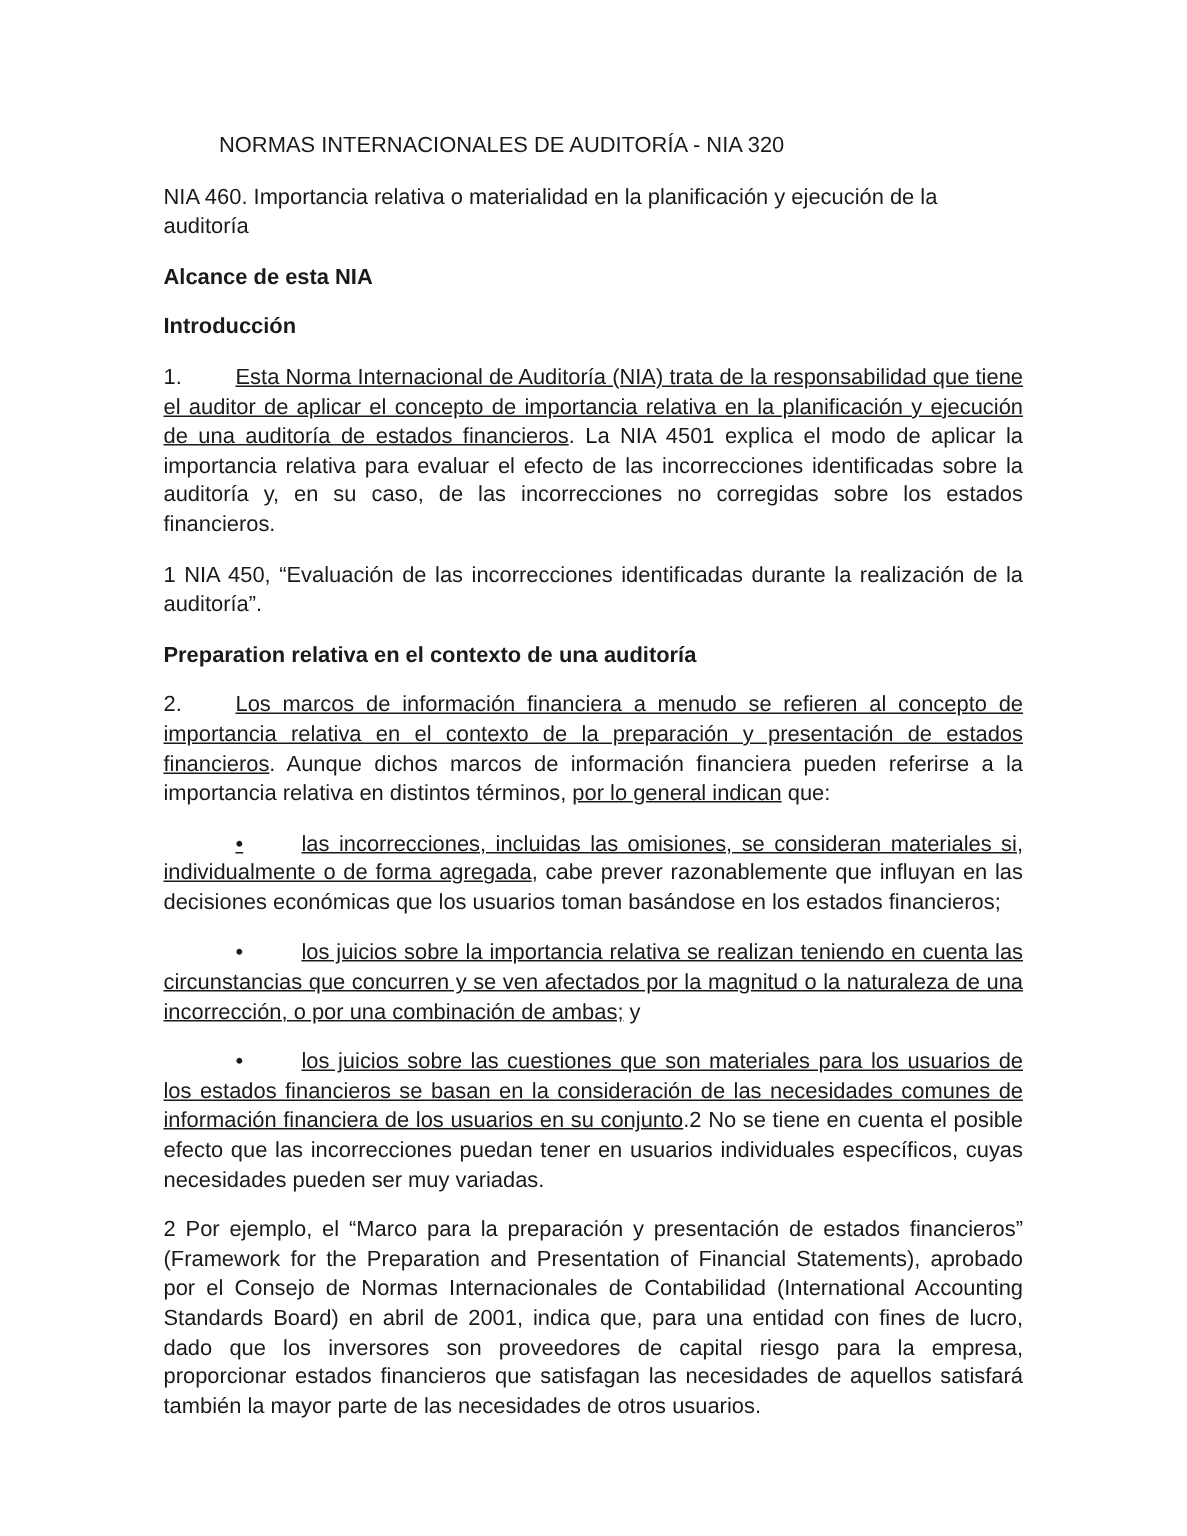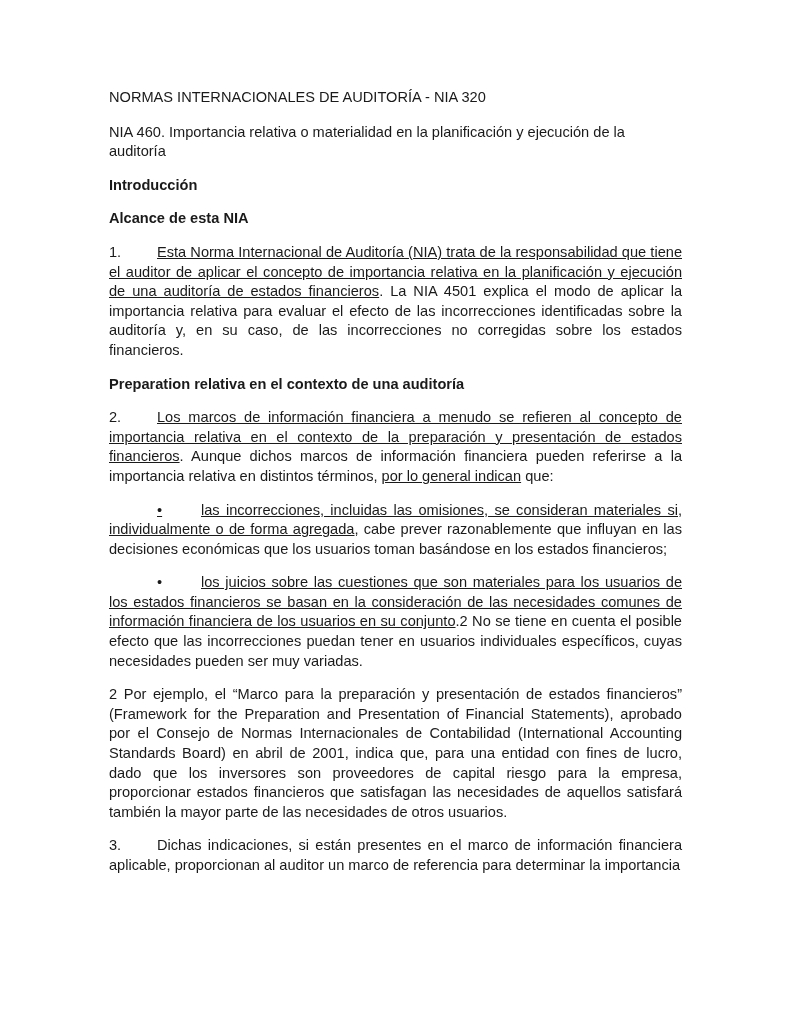--- a/index.html
+++ b/index.html
@@ -8,39 +8,40 @@
     position: absolute; left: 109px; top: 88px; width: 573px;
     font-family: "Liberation Sans", sans-serif;
     font-size: 14.6px; line-height: 19.6px; color: #1a1a1a;
   }
   p { margin: 0 0 14px 0; text-align: justify; }
   p.left { text-align: left; }
   .b { font-weight: bold; }
   .u { text-decoration: underline; }
   .num { display: inline-block; width: 48px; }
   .bul { display: inline-block; padding-left: 48px; width: 44px; }
-  .h1 { margin-bottom: 15px; }
+  .h1 { margin-bottom: 15px; margin-left: 37px; }
 </style>
 </head>
 <body>
 
 <div class="page">
   <p class="left h1">NORMAS INTERNACIONALES DE AUDITORÍA - NIA 320</p>
   <p class="left">NIA 460. Importancia relativa o materialidad en la planificación y ejecución de la auditoría</p>
+  <p class="left b">Alcance de esta NIA</p>
   <p class="left b">Introducción</p>
-  <p class="left b">Alcance de esta NIA</p>
 
   <p><span class="num">1.</span><span class="u">Esta Norma Internacional de Auditoría (NIA) trata de la responsabilidad que tiene el auditor de aplicar el concepto de importancia relativa en la planificación y ejecución de una auditoría de estados financieros</span><span>. La NIA 4501  explica el modo de aplicar la importancia relativa para evaluar el efecto de las incorrecciones identificadas sobre la auditoría y, en su caso, de las incorrecciones no corregidas sobre los estados financieros.</span></p>
 
+  <p>1 NIA 450, “Evaluación de las incorrecciones identificadas durante la realización de la auditoría”.</p>
 
   <p class="left b">Preparation relativa en el contexto de una auditoría</p>
 
   <p><span class="num">2.</span><span class="u">Los marcos de información financiera a menudo se refieren al concepto de importancia relativa en el contexto de la preparación y presentación de estados financieros</span><span>. Aunque dichos marcos de información financiera pueden referirse a la importancia relativa en distintos términos, </span><span class="u">por lo general indican</span><span> que:</span></p>
 
   <p><span class="bul u">•</span><span class="u">las incorrecciones, incluidas las omisiones, se consideran materiales si, individualmente o de forma agregada</span><span>, cabe prever  razonablemente que influyan en las decisiones económicas que los usuarios toman basándose en los estados financieros;</span></p>
 
+  <p><span class="bul">•</span><span class="u">los juicios sobre la importancia relativa se realizan teniendo en cuenta las circunstancias que concurren y se ven afectados por la magnitud o la naturaleza de una incorrección, o por una combinación de ambas;</span><span> y</span></p>
 
   <p><span class="bul">•</span><span class="u">los juicios sobre las cuestiones que son materiales para los usuarios de los estados financieros se basan en la consideración de las necesidades comunes de información financiera de los usuarios en su conjunto</span><span>.2  No se tiene en cuenta el posible efecto que las incorrecciones puedan tener en usuarios individuales específicos, cuyas necesidades pueden ser muy variadas.</span></p>
 
   <p>2 Por ejemplo, el “Marco para la preparación y presentación de estados financieros” (Framework for the Preparation and Presentation of Financial Statements), aprobado por el Consejo de Normas Internacionales de Contabilidad (International Accounting Standards Board) en abril de 2001, indica que, para una entidad con fines de lucro, dado que los inversores son proveedores de capital riesgo para la empresa, proporcionar estados financieros que satisfagan las necesidades de aquellos satisfará también la mayor parte de las necesidades de otros usuarios.</p>
 
-  <p><span class="num">3.</span><span>Dichas indicaciones, si están presentes en el marco de información financiera aplicable, proporcionan al auditor un marco de referencia para determinar la importancia</span></p>
 </div>
 
 </body></html>

